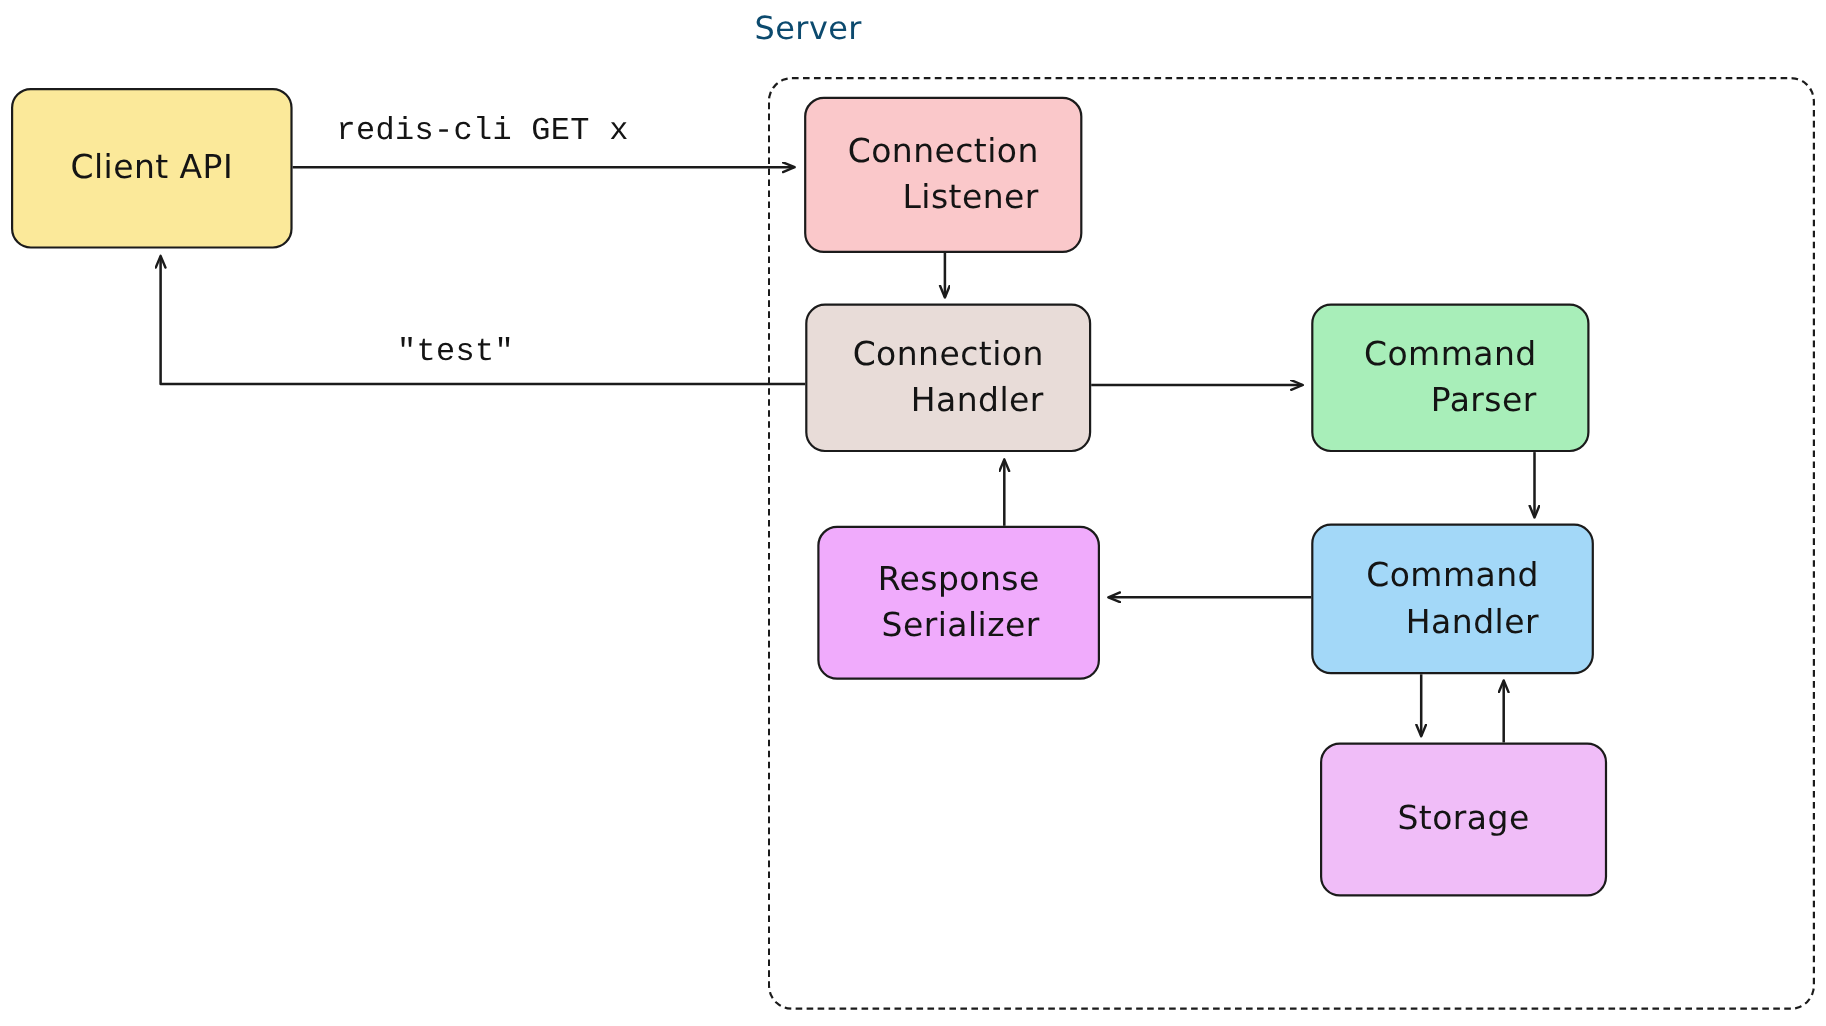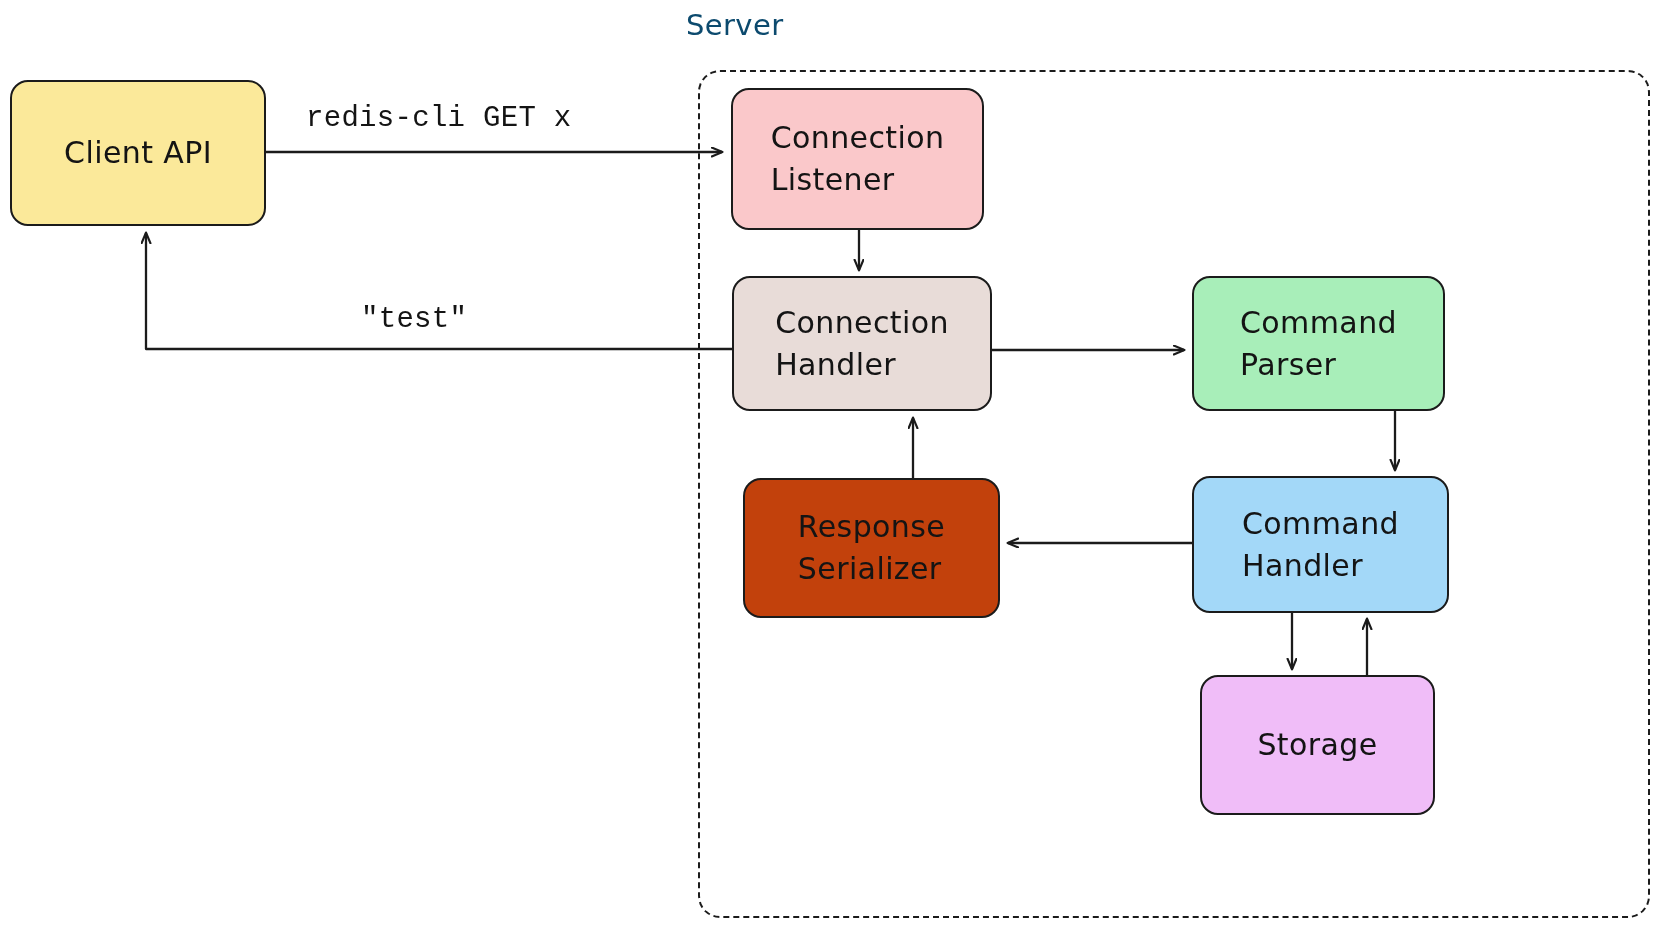--- a/index.html
+++ b/index.html
@@ -10,21 +10,21 @@
   }
   #stage{position:absolute;left:0;top:0;width:1660px;height:933px;}
   .layer-svg{position:absolute;left:0;top:0;width:1660px;height:933px;pointer-events:none;}
 
   .node{
     position:absolute;
     box-sizing:border-box;
     border:2.4px solid #1b1b1b;
     border-radius:18px;
     display:flex;align-items:center;justify-content:center;
-    text-align:left;
+    text-align:right;
     color:#141414;
     font-size:30px;
     line-height:1.40;
     letter-spacing:.4px;
     font-family:"DejaVu Sans", sans-serif;
     white-space:pre-line;
   }
 
   .group-box{
     position:absolute;
@@ -91,25 +91,25 @@
 
   <div class="node" style="left:731px;top:88px;width:253px;height:142px;background:#fac8ca;">Connection
 Listener</div>
 
   <div class="node" style="left:732px;top:276px;width:260px;height:135px;background:#e8dcd8;">Connection
 Handler</div>
 
   <div class="node" style="left:1192px;top:276px;width:253px;height:135px;background:#a8eeb9;">Command
 Parser</div>
 
-  <div class="node" style="left:743px;top:478px;width:257px;height:140px;background:#c2410c;">Response
+  <div class="node" style="left:743px;top:478px;width:257px;height:140px;background:#f0abfc;">Response
 Serializer</div>
 
   <div class="node" style="left:1192px;top:476px;width:257px;height:137px;background:#a3d8f8;">Command
 Handler</div>
 
-  <div class="node" style="left:1200px;top:675px;width:235px;height:140px;background:#f0bdf8;">Storage</div>
+  <div class="node" style="left:1200px;top:675px;width:261px;height:140px;background:#f0bdf8;">Storage</div>
 
   <div class="edge-label" style="left:300px;top:102px;">redis-cli GET x</div>
 
   <div class="edge-label" style="left:355px;top:303px;">"test"</div>
 
 </div>
 
 </body></html>

